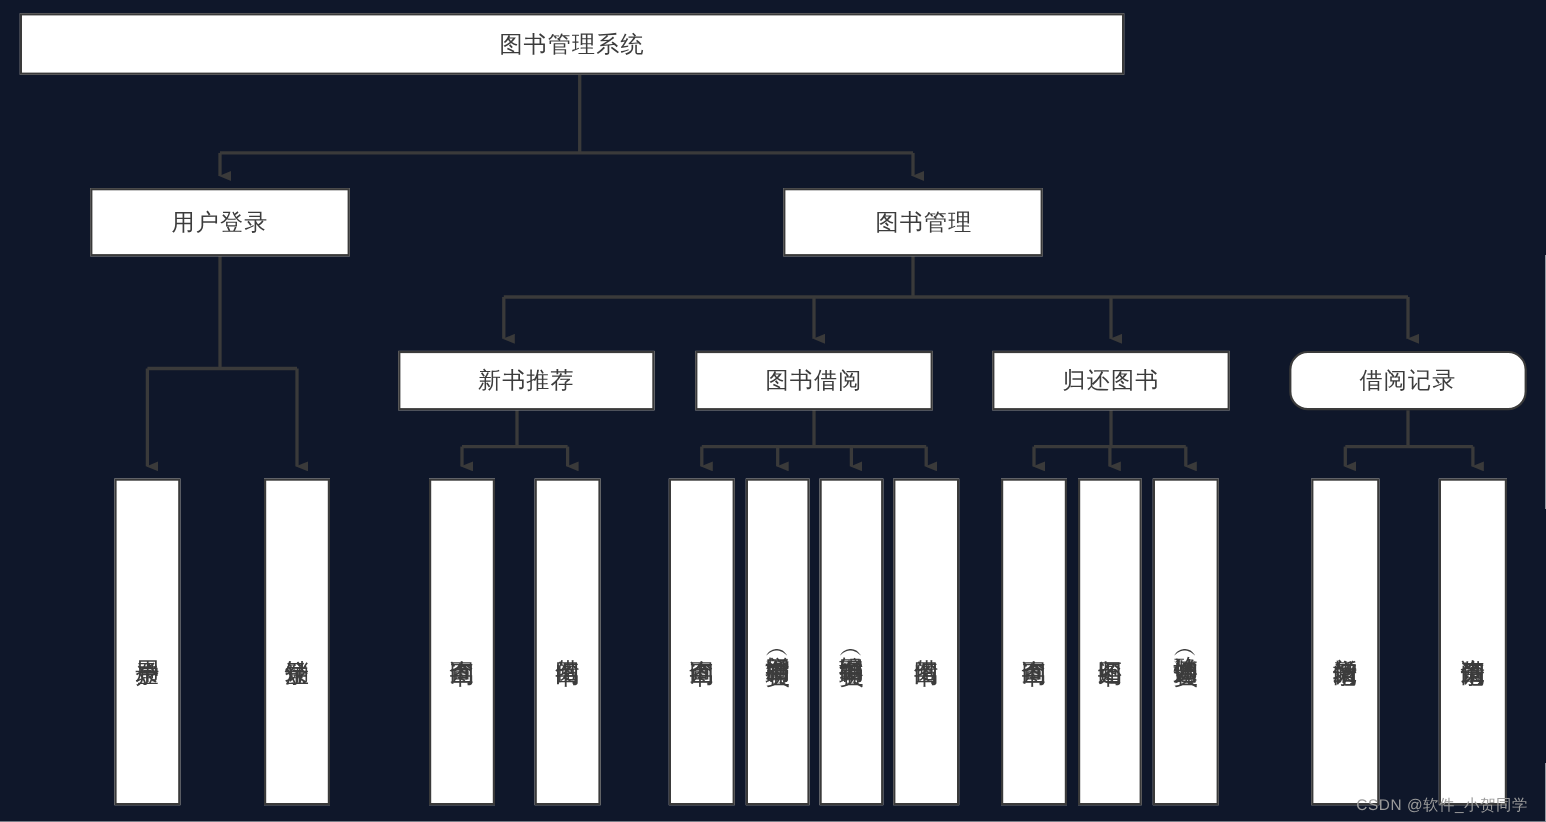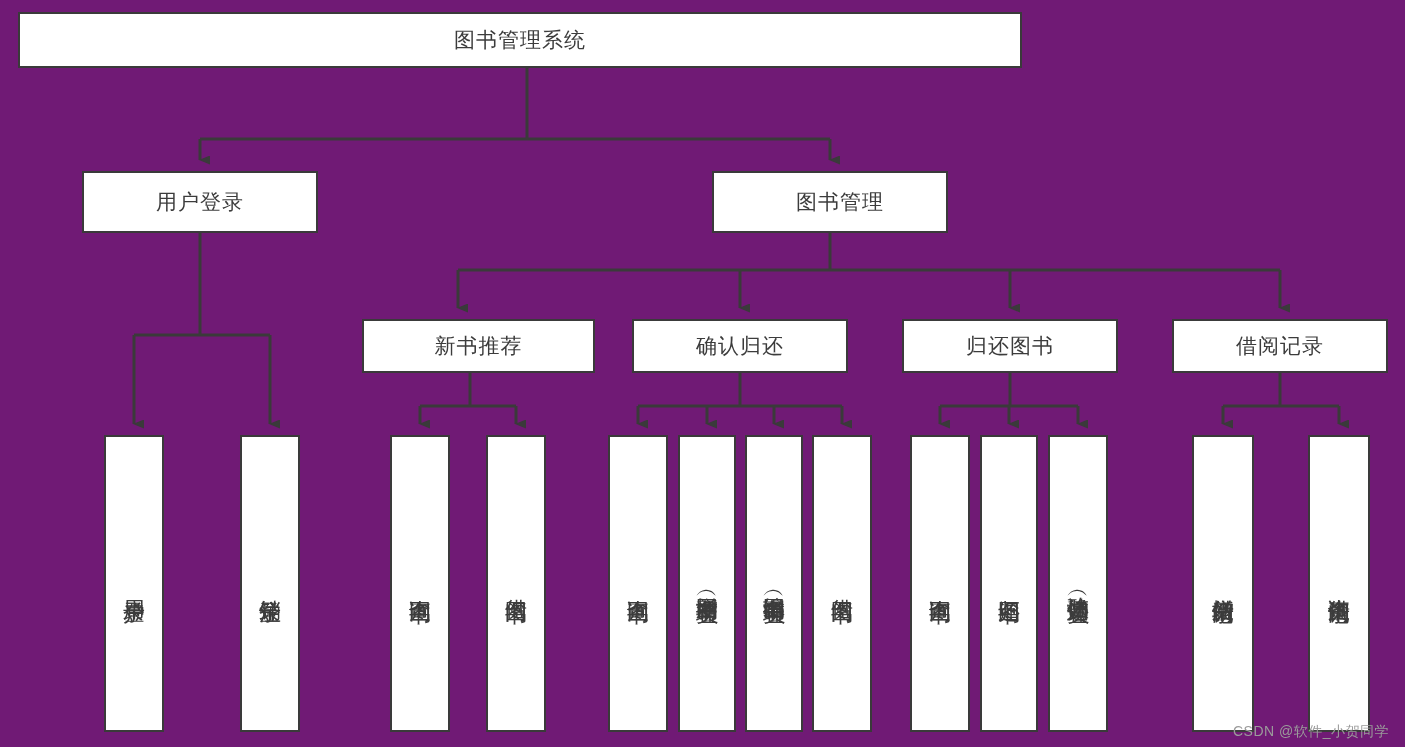--- a/index.html
+++ b/index.html
@@ -4,21 +4,21 @@
 <style>
   html, body {
     margin: 0;
     padding: 0;
     background: #ffffff;
   }
   #canvas {
     position: relative;
     width: 1405px;
     height: 747px;
-    background: #701a75;
+    background: #0f172a;
     font-family: "Liberation Sans", "DejaVu Sans", sans-serif;
     overflow: hidden;
   }
   #wires {
     position: absolute;
     left: 0;
     top: 0;
     width: 1405px;
     height: 747px;
   }
@@ -115,23 +115,23 @@
   </svg>
 
   <div class="node node-h" style="left: 18px; top: 12px; width: 1004px; height: 56px;">图书管理系统</div>
 
   <div id="level1-nodes">
       <div class="node node-h" style="left: 82px; top: 171px; width: 236px; height: 62px;">用户登录</div>
       <div class="node node-h" style="left: 712px; top: 171px; width: 236px; height: 62px; padding-left: 20px;">图书管理</div>
     </div>
   <div id="level2-nodes">
       <div class="node node-h" style="left: 362px; top: 319px; width: 233px; height: 54px;">新书推荐</div>
-      <div class="node node-h" style="left: 632px; top: 319px; width: 216px; height: 54px;">确认归还</div>
+      <div class="node node-h" style="left: 632px; top: 319px; width: 216px; height: 54px;">图书借阅</div>
       <div class="node node-h" style="left: 902px; top: 319px; width: 216px; height: 54px;">归还图书</div>
-      <div class="node node-h" style="left: 1172px; top: 319px; width: 216px; height: 54px;">借阅记录</div>
+      <div class="node node-h" style="left: 1172px; top: 319px; width: 216px; height: 54px; border-radius: 17px;">借阅记录</div>
     </div>
   <div id="leaf-nodes">
       <div class="node node-v" style="left: 104px; top: 435px; width: 60px; height: 297px;">用户登录</div>
       <div class="node node-v" style="left: 240px; top: 435px; width: 60px; height: 297px;">注销登录</div>
       <div class="node node-v" style="left: 390px; top: 435px; width: 60px; height: 297px;">查询图书</div>
       <div class="node node-v" style="left: 486px; top: 435px; width: 60px; height: 297px;">借阅图书</div>
       <div class="node node-v" style="left: 608px; top: 435px; width: 60px; height: 297px;">查询图书</div>
       <div class="node node-v" style="left: 678px; top: 435px; width: 58px; height: 297px;">新增图书（管理员）</div>
       <div class="node node-v" style="left: 745px; top: 435px; width: 58px; height: 297px;">编辑图书（管理员）</div>
       <div class="node node-v" style="left: 812px; top: 435px; width: 60px; height: 297px;">借阅图书</div>

